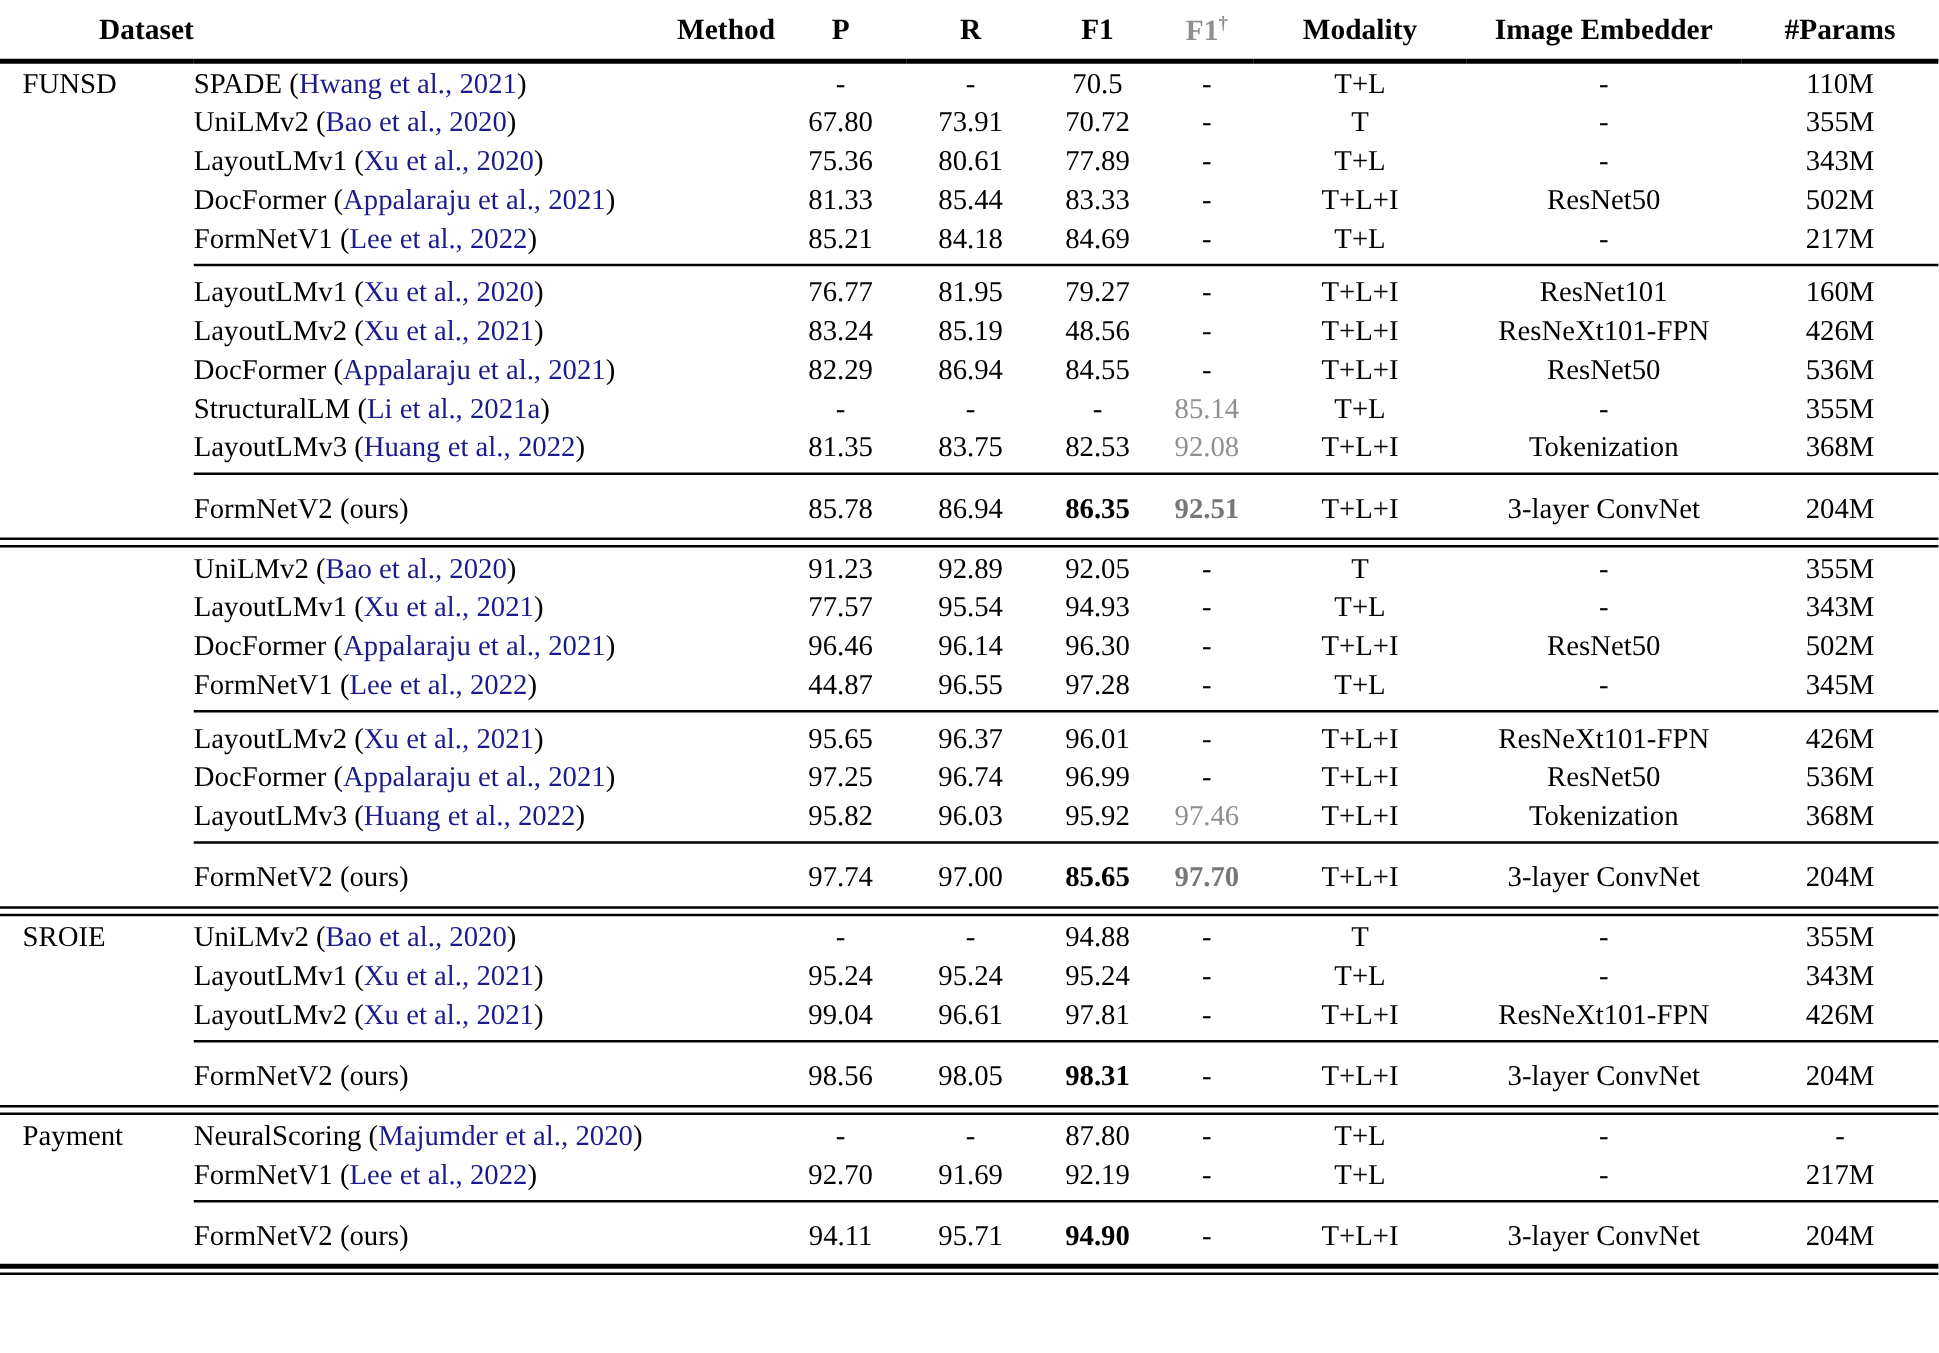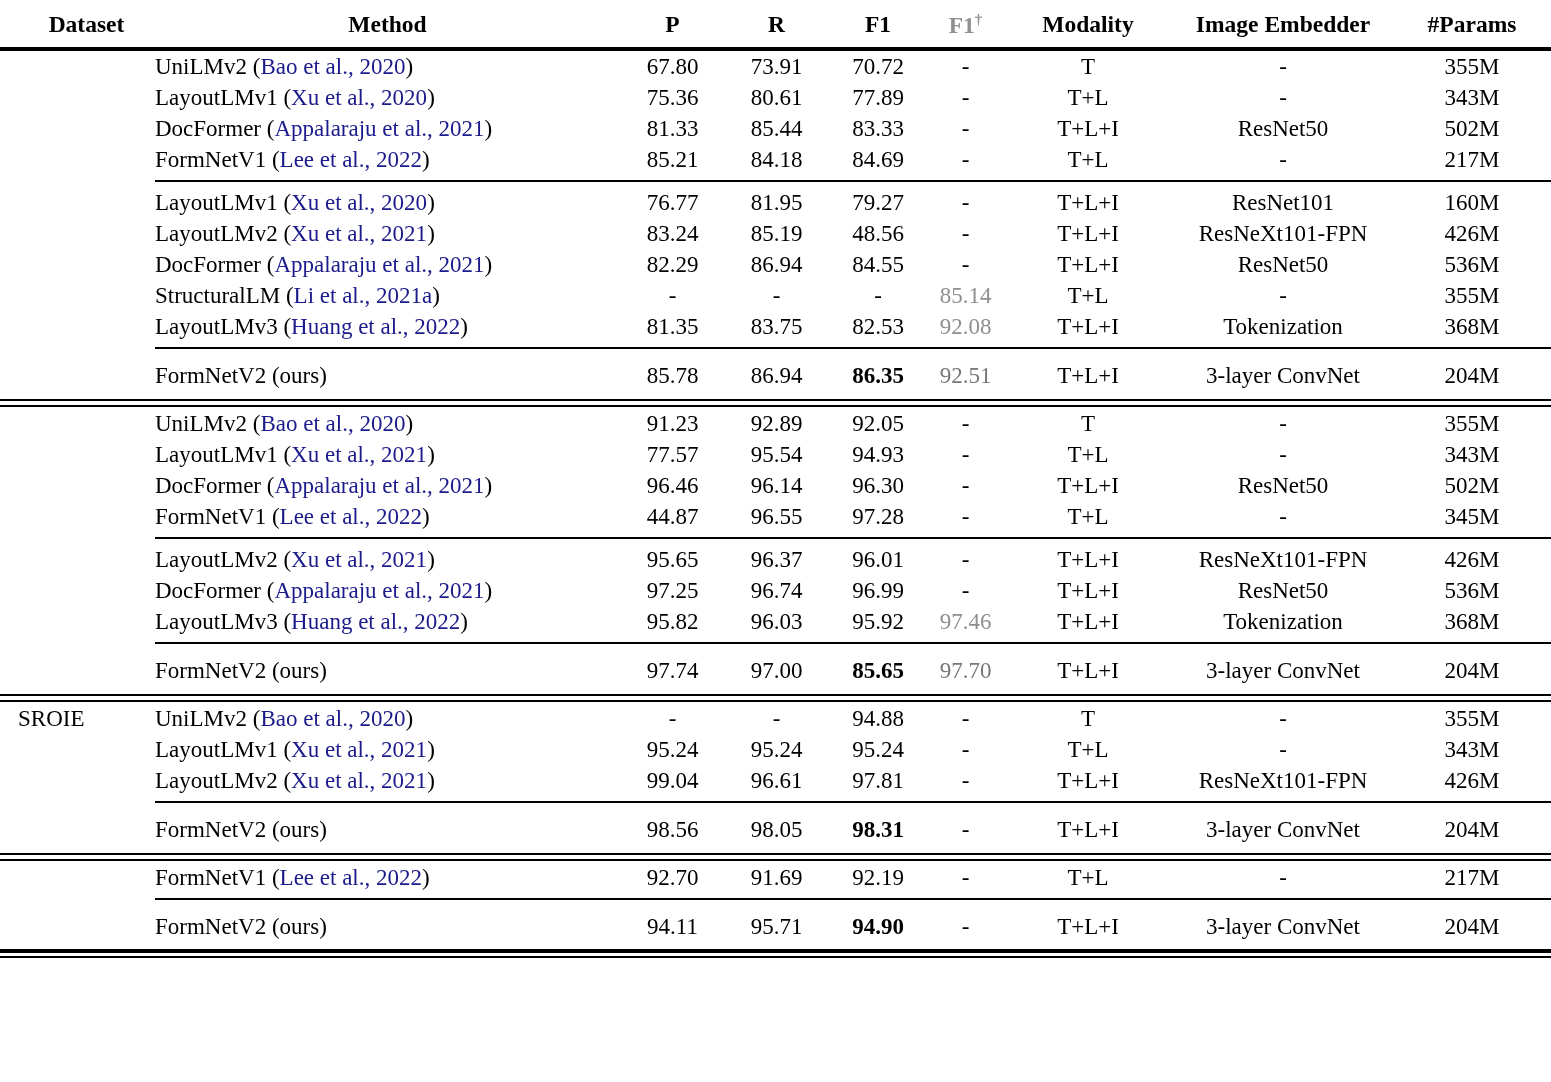--- a/index.html
+++ b/index.html
@@ -17,34 +17,34 @@
   col.c-f1d{width:75px}
   col.c-mod{width:170px}
   col.c-emb{width:220px}
   col.c-params{width:158px}
 
   thead th{
     font-weight:bold;text-align:center;height:45px;vertical-align:middle;
     padding:0;white-space:nowrap;font-size:23.5px;
   }
   thead tr{border-bottom:4px solid #000;}
-  th.left{text-align:center;}
+  th.left{text-align:right;}
   th.h-dataset{padding-left:18px;}
   th sup{font-size:15px;}
 
   td{
     height:31px;line-height:31px;text-align:center;vertical-align:middle;
     padding:0;white-space:nowrap;
   }
   td.left{text-align:left;}
   td.dataset{padding-left:18px;}
   tr.ours td{height:44px;line-height:44px;}
   .b{font-weight:bold;}
   .gray{color:var(--gray,#8f8f8f);}
-  .grayb{color:var(--grayb,#777777);font-weight:normal;}
+  .grayb{color:var(--grayb,#777777);font-weight:bold;}
   .cite{color:var(--cite,#1b1b8c);cursor:pointer;}
 
   tr.midrule td{padding:0;height:auto;line-height:0;}
   tr.midrule .rule{height:2px;background:#000;margin:5px 0;}
   tr.secrule td{padding:0;height:auto;line-height:0;}
   tr.secrule .dbl{height:4px;border-top:2px solid #000;border-bottom:2px solid #000;margin:1px 0;}
   tr.botrule td{padding:0;height:auto;line-height:0;}
   tr.botrule .bot{height:3px;border-top:4px solid #000;border-bottom:2px solid #000;}
 </style>
 </head>
@@ -71,20 +71,31 @@
           <th class="h-r">R</th>
           <th class="h-f1">F1</th>
           <th class="gray h-f1d">F1<sup>†</sup></th>
           <th class="h-modality">Modality</th>
           <th class="h-embedder">Image Embedder</th>
           <th class="h-params">#Params</th>
         </tr>
     </thead>
     <tbody>
         <tr>
+          <td class="dataset left">FUNSD</td>
+          <td class="left">SPADE (<span class="cite">Hwang et al., 2021</span>)</td>
+          <td>-</td>
+          <td>-</td>
+          <td>70.5</td>
+          <td>-</td>
+          <td>T+L</td>
+          <td>-</td>
+          <td>110M</td>
+        </tr>
+        <tr>
           <td class="dataset left"></td>
           <td class="left">UniLMv2 (<span class="cite">Bao et al., 2020</span>)</td>
           <td>67.80</td>
           <td>73.91</td>
           <td>70.72</td>
           <td>-</td>
           <td>T</td>
           <td>-</td>
           <td>355M</td>
         </tr>
@@ -358,20 +369,31 @@
           <td>T+L+I</td>
           <td>3-layer ConvNet</td>
           <td>204M</td>
         </tr>
         <tr class="secrule">
           <td colspan="9">
             <div class="dbl"></div>
           </td>
         </tr>
         <tr>
+          <td class="dataset left">Payment</td>
+          <td class="left">NeuralScoring (<span class="cite">Majumder et al., 2020</span>)</td>
+          <td>-</td>
+          <td>-</td>
+          <td>87.80</td>
+          <td>-</td>
+          <td>T+L</td>
+          <td>-</td>
+          <td>-</td>
+        </tr>
+        <tr>
           <td class="dataset left"></td>
           <td class="left">FormNetV1 (<span class="cite">Lee et al., 2022</span>)</td>
           <td>92.70</td>
           <td>91.69</td>
           <td>92.19</td>
           <td>-</td>
           <td>T+L</td>
           <td>-</td>
           <td>217M</td>
         </tr>

